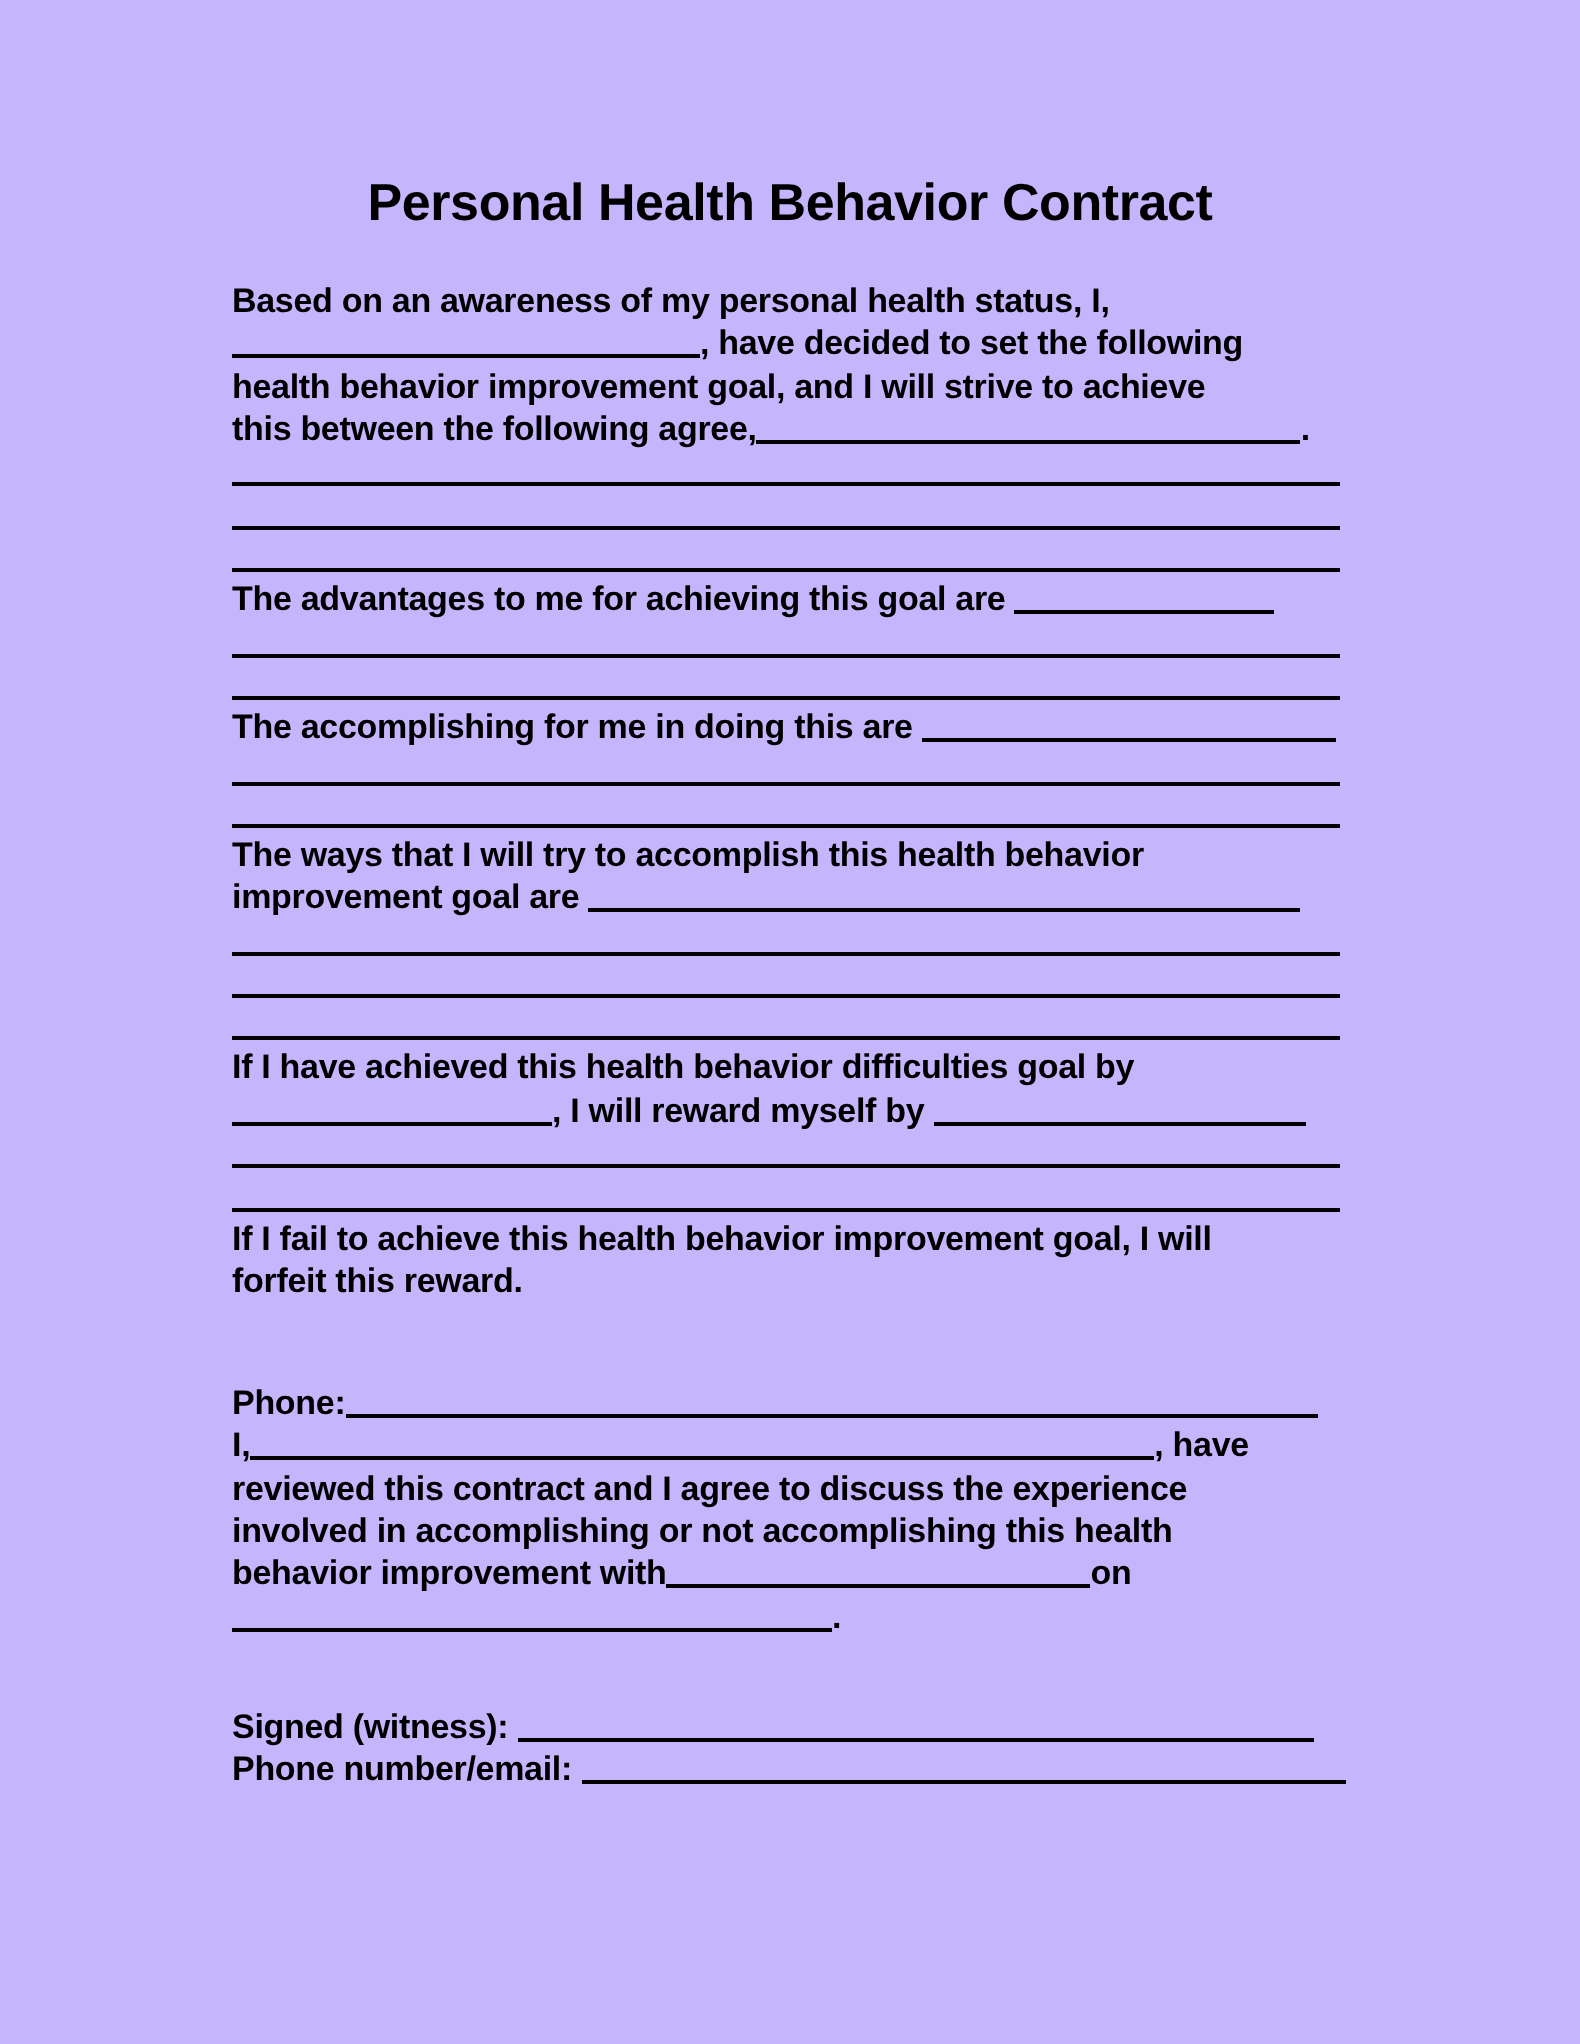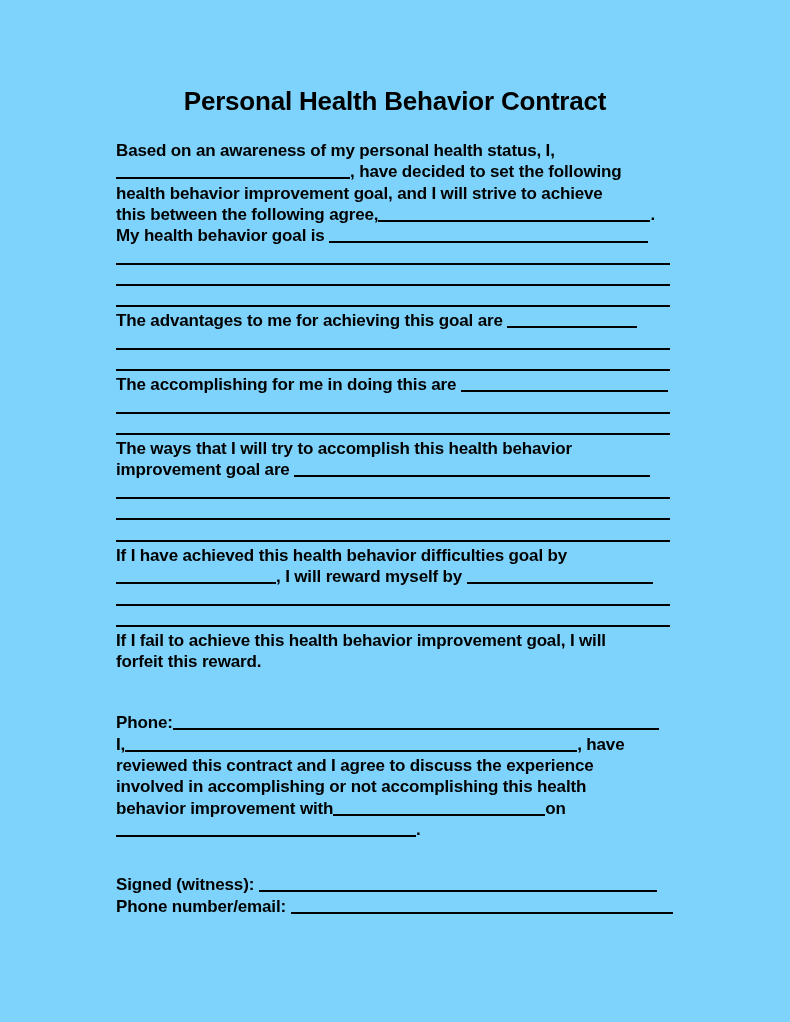--- a/index.html
+++ b/index.html
@@ -11,21 +11,21 @@
     width: 790px;
     height: 1022px;
     font-family: "Liberation Sans", sans-serif;
     color: #000000;
     -webkit-font-smoothing: none;
   }
   .page {
     position: relative;
     width: 790px;
     height: 1022px;
-    background: #7dd3fc;
+    background: #c4b5fd;
     box-sizing: border-box;
     padding-left: 12px;
   }
   .doc-title {
     position: absolute;
     left: 0;
     right: 0;
     top: 86px;
     text-align: center;
     font-size: 26px;
@@ -79,21 +79,20 @@
   <div class="body-block">
 
     <div class="para"><span>Based on an awareness of my personal health status, I,</span></div>
 
     <div class="para"><span class="blank" style="width:234px"></span><span>, have decided to set the following</span></div>
 
     <div class="para"><span>health behavior improvement goal, and I will strive to achieve</span></div>
 
     <div class="para"><span>this between the following agree,</span><span class="blank" style="width:272px"></span><span>.</span></div>
 
-    <div class="para"><span>My health behavior goal is</span>&nbsp;<span class="blank" style="width:319px"></span></div>
     <div class="rule-row"></div>
     <div class="rule-row"></div>
     <div class="rule-row"></div>
 
     <div class="para"><span>The advantages to me for achieving this goal are</span>&nbsp;<span class="blank" style="width:130px"></span></div>
     <div class="rule-row"></div>
     <div class="rule-row"></div>
 
     <div class="para"><span>The accomplishing for me in doing this are</span>&nbsp;<span class="blank" style="width:207px"></span></div>
     <div class="rule-row"></div>

